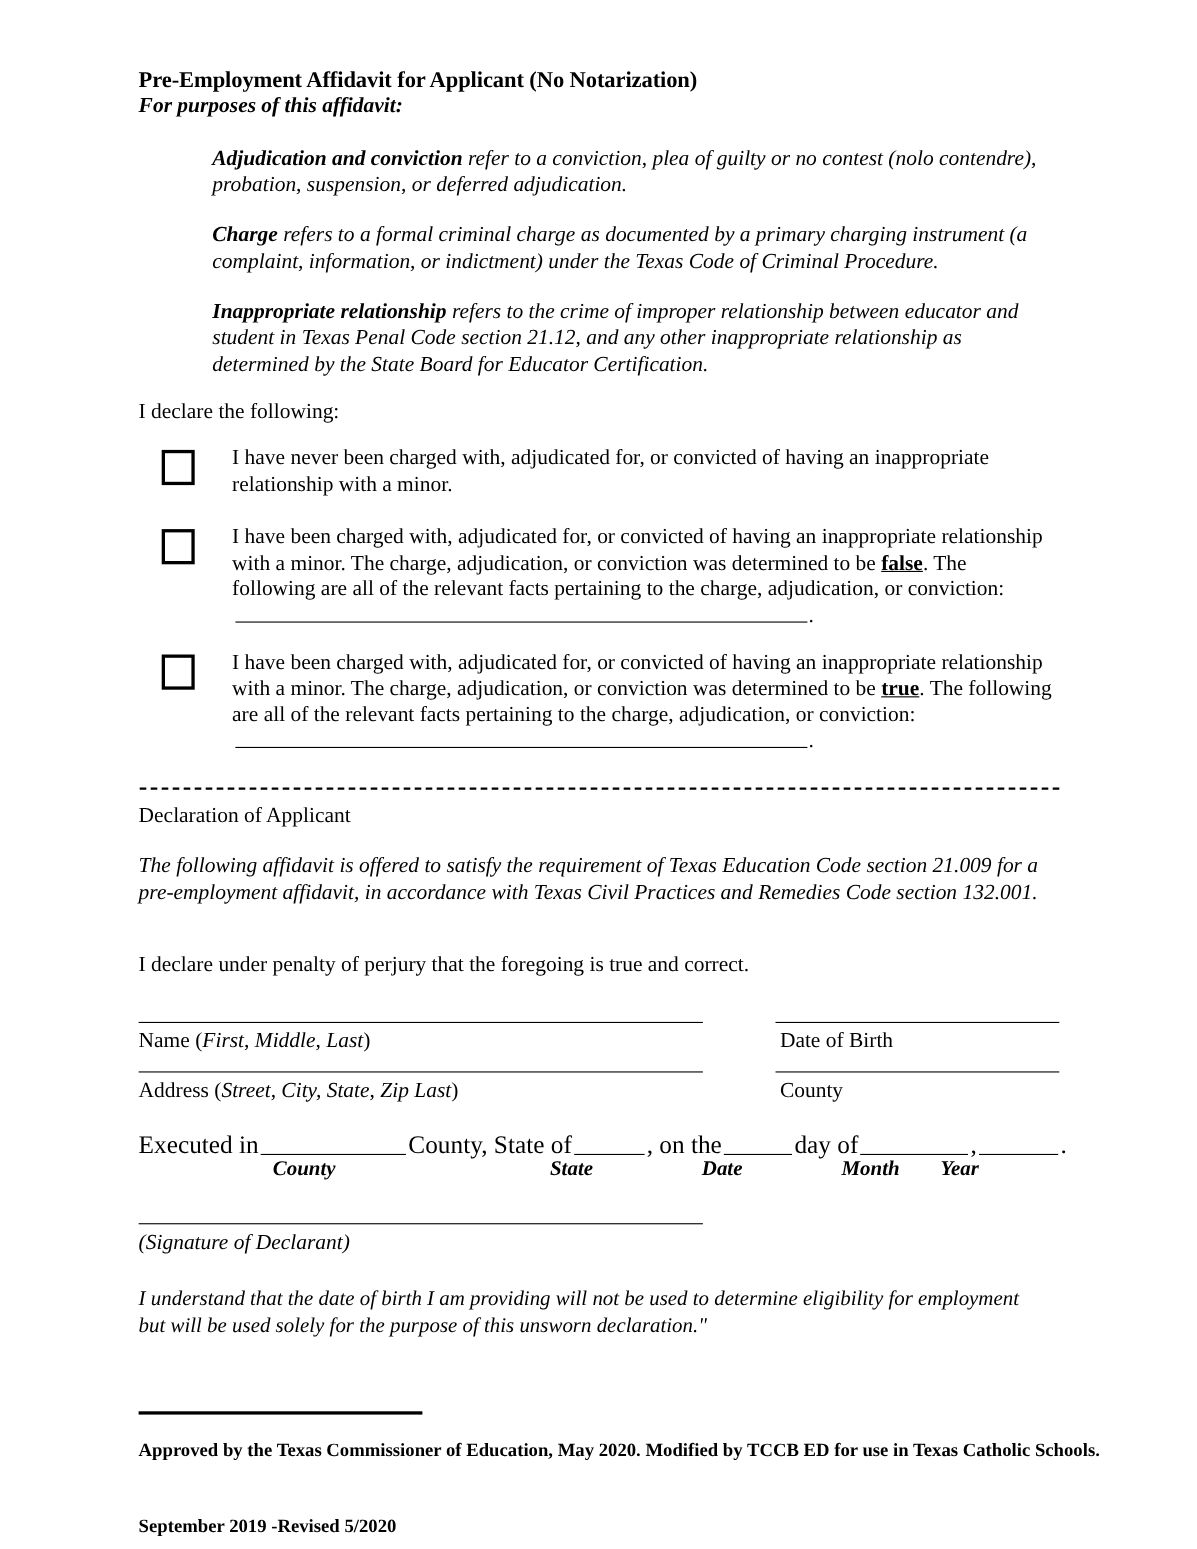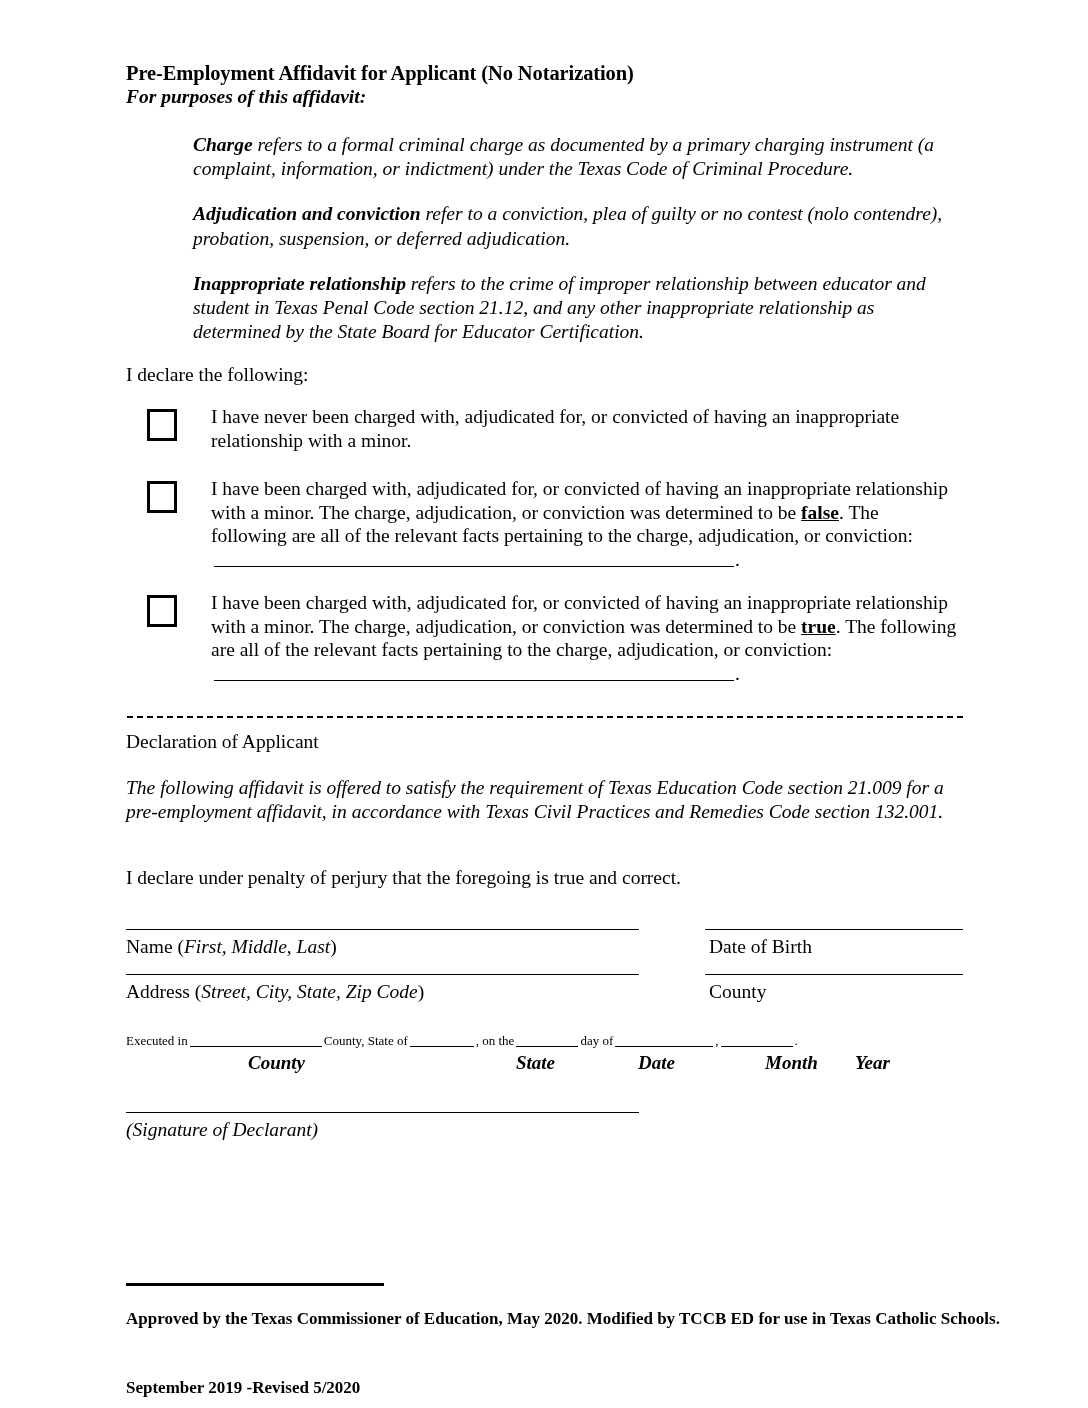--- a/index.html
+++ b/index.html
@@ -163,21 +163,21 @@
   #rule-addr   { left: 126px; top: 974px;  width: 513px; }
   #lbl-addr    { left: 126px; top: 981px; }
   #rule-county { left: 705px; top: 974px;  width: 258px; }
   #lbl-county  { left: 709px; top: 981px; }
 
   
   .executed {
     position: absolute;
     left: 126px;
     top: 1029px;
-    font-size: 13px;
+    font-size: 23px;
     white-space: nowrap;
     line-height: 24px;
   }
   .executed .gap {
     display: inline-block;
     border-bottom: 1.7px solid #000;
     height: 15px;
     margin: 0 2px -2px 2px;
   }
   .sublabels {
@@ -188,21 +188,21 @@
     height: 26px;
   }
   .sublabel {
     position: absolute;
     font-size: 19px;
     font-weight: bold;
     font-style: italic;
     white-space: nowrap;
   }
   #sub-county { left: 248px; }
-  #sub-state  { left: 516px; }
+  #sub-state  { left: 500px; }
   #sub-date   { left: 638px; }
   #sub-month  { left: 765px; }
   #sub-year   { left: 855px; }
 
   #rule-sign  { left: 126px; top: 1112px; width: 513px; }
   #lbl-sign   { left: 126px; top: 1119px; font-style: italic; }
 
   .dob-note {
     position: absolute;
     left: 126px;
@@ -234,22 +234,22 @@
 </style>
 </head>
 <body>
 
 <div class="page">
 
   <div class="doc-title">Pre-Employment Affidavit for Applicant (No Notarization)</div>
   <div class="doc-subtitle">For purposes of this affidavit:</div>
 
   <div class="defs">
+    <p class="def-para"><b>Adjudication and conviction</b><span> refer to a conviction, plea of guilty or no contest (nolo contendre), probation, suspension, or deferred adjudication.</span></p>
     <p class="def-para"><b>Charge</b><span> refers to a formal criminal charge as documented by a primary charging instrument (a complaint, information, or indictment) under the Texas Code of Criminal Procedure.</span></p>
-    <p class="def-para"><b>Adjudication and conviction</b><span> refer to a conviction, plea of guilty or no contest (nolo contendre), probation, suspension, or deferred adjudication.</span></p>
     <p class="def-para"><b>Inappropriate relationship</b><span> refers to the crime of improper relationship between educator and student in Texas Penal Code section 21.12, and any other inappropriate relationship as determined by the State Board for Educator Certification.</span></p>
   </div>
 
   <div class="declare-lead">I declare the following:</div>
 
   <div class="cbitem" id="item1">
     <div class="box"></div>
     <div class="txt">I have never been charged with, adjudicated for, or convicted of having an inappropriate relationship with a minor.</div>
   </div>
 
@@ -269,36 +269,37 @@
   <div class="aff-para">The following affidavit is offered to satisfy the requirement of Texas Education Code section 21.009 for a pre-employment affidavit, in accordance with Texas Civil Practices and Remedies Code section 132.001.</div>
   <div class="perjury">I declare under penalty of perjury that the foregoing is true and correct.</div>
 
   <div class="frule" id="rule-name"></div>
   <div class="flabel" id="lbl-name"><span>Name (</span><i>First, Middle, Last</i><span>)</span></div>
 
   <div class="frule" id="rule-dob"></div>
   <div class="flabel" id="lbl-dob">Date of Birth</div>
 
   <div class="frule" id="rule-addr"></div>
-  <div class="flabel" id="lbl-addr"><span>Address (</span><i>Street, City, State, Zip Code</i><span>)</span></div>
+  <div class="flabel" id="lbl-addr"><span>Address (</span><i>Street, City, State, Zip Last</i><span>)</span></div>
 
   <div class="frule" id="rule-county"></div>
   <div class="flabel" id="lbl-county">County</div>
 
   <div class="executed"><span>Executed in</span><span class="gap" style="width:132px"></span><span>County, State of</span><span class="gap" style="width:64px"></span><span>, on the</span><span class="gap" style="width:62px"></span><span>day of</span><span class="gap" style="width:98px"></span><span>,</span><span class="gap" style="width:72px"></span><span>.</span></div>
 
   <div class="sublabels">
     <span class="sublabel" id="sub-county">County</span>
     <span class="sublabel" id="sub-state">State</span>
     <span class="sublabel" id="sub-date">Date</span>
     <span class="sublabel" id="sub-month">Month</span>
     <span class="sublabel" id="sub-year">Year</span>
   </div>
 
   <div class="frule" id="rule-sign"></div>
   <div class="flabel" id="lbl-sign">(Signature of Declarant)</div>
 
+  <div class="dob-note">I understand that the date of birth I am providing will not be used to determine eligibility for employment but will be used solely for the purpose of this unsworn declaration."</div>
 
   <div class="foot-rule"></div>
   <div class="foot-line" id="foot-approved">Approved by the Texas Commissioner of Education, May 2020. Modified by TCCB ED for use in Texas Catholic Schools.</div>
   <div class="foot-line" id="foot-revised">September 2019 -Revised 5/2020</div>
 
 </div>
 
 </body></html>

